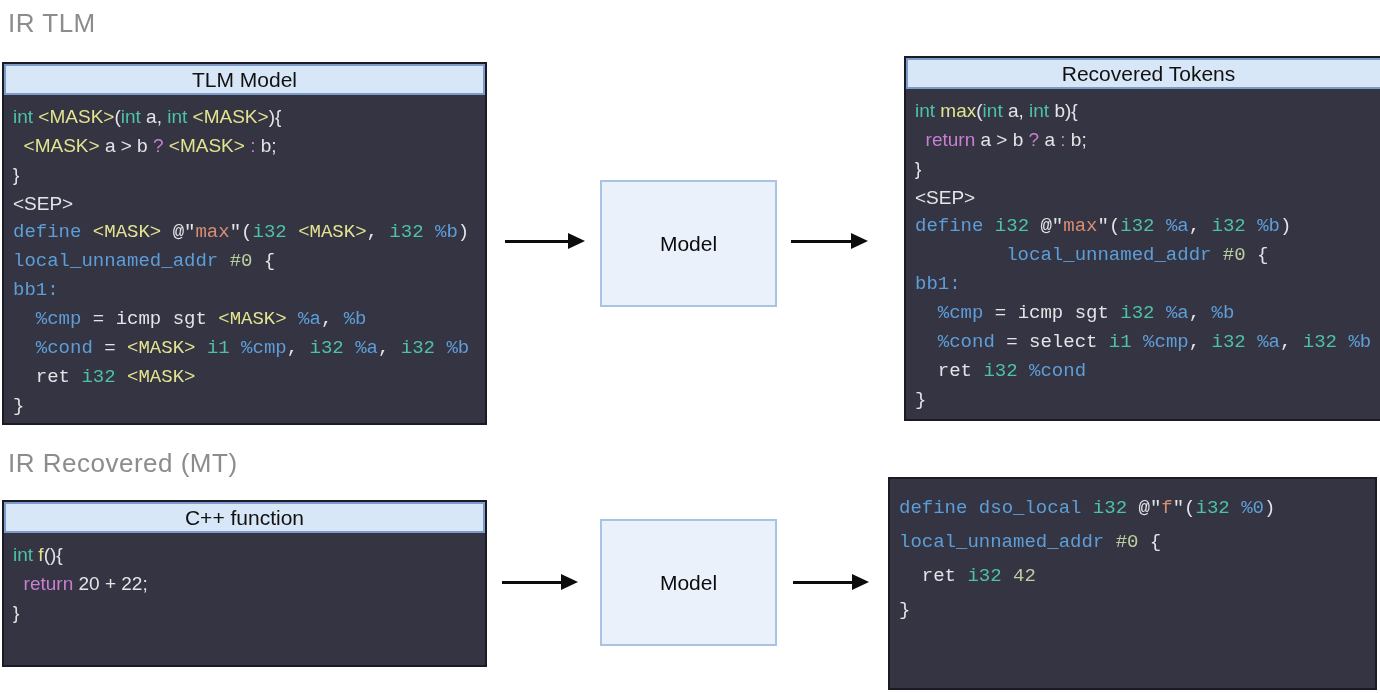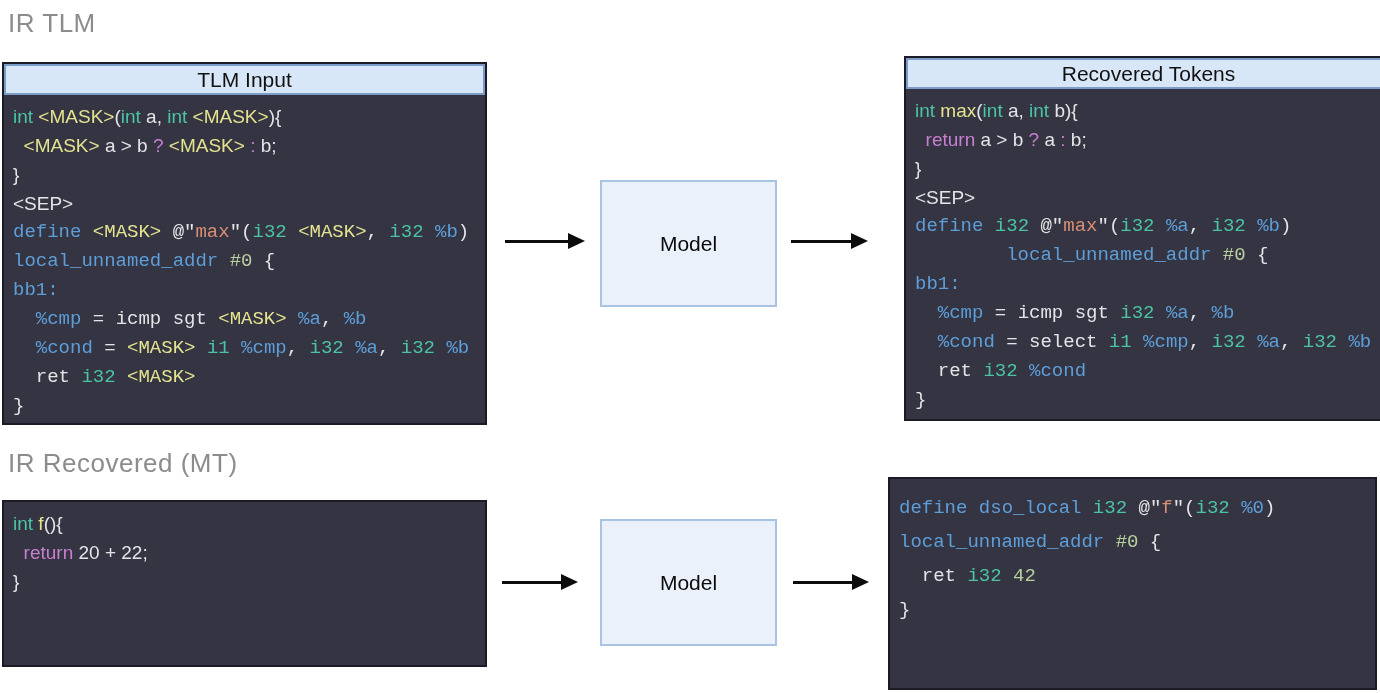--- a/index.html
+++ b/index.html
@@ -76,21 +76,21 @@
     border-bottom: 8px solid transparent;
     border-left: 17px solid #0c0c0c;
   }
 </style>
 </head>
 <body>
 
 <div class="section-label" style="left:8px; top:8px;">IR TLM</div>
 
 <div class="code-box" style="left:2px; top:62px; width:485px; height:363px;">
-  <div class="box-header">TLM Input</div>
+  <div class="box-header">TLM Model</div>
   <div class="code-area"><div class="code-line font-cpp"><span style="color: rgb(76, 195, 165);">int</span><span style="color: rgb(228, 228, 232);"> </span><span style="color: rgb(227, 227, 144);">&lt;MASK&gt;</span><span style="color: rgb(228, 228, 232);">(</span><span style="color: rgb(76, 195, 165);">int</span><span style="color: rgb(228, 228, 232);"> a, </span><span style="color: rgb(76, 195, 165);">int</span><span style="color: rgb(228, 228, 232);"> </span><span style="color: rgb(227, 227, 144);">&lt;MASK&gt;</span><span style="color: rgb(228, 228, 232);">){</span></div><div class="code-line font-cpp"><span style="color: rgb(228, 228, 232);">  </span><span style="color: rgb(227, 227, 144);">&lt;MASK&gt;</span><span style="color: rgb(228, 228, 232);"> a &gt; b </span><span style="color: rgb(201, 127, 208);">?</span><span style="color: rgb(228, 228, 232);"> </span><span style="color: rgb(227, 227, 144);">&lt;MASK&gt;</span><span style="color: rgb(228, 228, 232);"> </span><span style="color: rgb(201, 127, 208);">:</span><span style="color: rgb(228, 228, 232);"> b;</span></div><div class="code-line font-cpp"><span style="color: rgb(228, 228, 232);">}</span></div><div class="code-line font-cpp"><span style="color: rgb(228, 228, 232);">&lt;SEP&gt;</span></div><div class="code-line font-ir"><span style="color: rgb(94, 158, 216);">define</span><span style="color: rgb(228, 228, 232);"> </span><span style="color: rgb(227, 227, 144);">&lt;MASK&gt;</span><span style="color: rgb(228, 228, 232);"> @"</span><span style="color: rgb(217, 143, 115);">max</span><span style="color: rgb(228, 228, 232);">"(</span><span style="color: rgb(76, 195, 165);">i32</span><span style="color: rgb(228, 228, 232);"> </span><span style="color: rgb(227, 227, 144);">&lt;MASK&gt;</span><span style="color: rgb(228, 228, 232);">, </span><span style="color: rgb(76, 195, 165);">i32</span><span style="color: rgb(228, 228, 232);"> </span><span style="color: rgb(94, 158, 216);">%b</span><span style="color: rgb(228, 228, 232);">)</span></div><div class="code-line font-ir"><span style="color: rgb(94, 158, 216);">local_unnamed_addr</span><span style="color: rgb(228, 228, 232);"> </span><span style="color: rgb(186, 207, 159);">#0</span><span style="color: rgb(228, 228, 232);"> {</span></div><div class="code-line font-ir"><span style="color: rgb(94, 158, 216);">bb1:</span></div><div class="code-line font-ir"><span style="color: rgb(228, 228, 232);">  </span><span style="color: rgb(94, 158, 216);">%cmp</span><span style="color: rgb(228, 228, 232);"> = icmp sgt </span><span style="color: rgb(227, 227, 144);">&lt;MASK&gt;</span><span style="color: rgb(228, 228, 232);"> </span><span style="color: rgb(94, 158, 216);">%a</span><span style="color: rgb(228, 228, 232);">, </span><span style="color: rgb(94, 158, 216);">%b</span></div><div class="code-line font-ir"><span style="color: rgb(228, 228, 232);">  </span><span style="color: rgb(94, 158, 216);">%cond</span><span style="color: rgb(228, 228, 232);"> = </span><span style="color: rgb(227, 227, 144);">&lt;MASK&gt;</span><span style="color: rgb(228, 228, 232);"> </span><span style="color: rgb(76, 195, 165);">i1</span><span style="color: rgb(228, 228, 232);"> </span><span style="color: rgb(94, 158, 216);">%cmp</span><span style="color: rgb(228, 228, 232);">, </span><span style="color: rgb(76, 195, 165);">i32</span><span style="color: rgb(228, 228, 232);"> </span><span style="color: rgb(94, 158, 216);">%a</span><span style="color: rgb(228, 228, 232);">, </span><span style="color: rgb(76, 195, 165);">i32</span><span style="color: rgb(228, 228, 232);"> </span><span style="color: rgb(94, 158, 216);">%b</span></div><div class="code-line font-ir"><span style="color: rgb(228, 228, 232);">  ret </span><span style="color: rgb(76, 195, 165);">i32</span><span style="color: rgb(228, 228, 232);"> </span><span style="color: rgb(227, 227, 144);">&lt;MASK&gt;</span></div><div class="code-line font-ir"><span style="color: rgb(228, 228, 232);">}</span></div></div>
 </div>
 
 <div class="arrow" style="left:505px; top:233px; width:80px;">
   <div class="shaft" style="width:66px;"></div>
   <div class="head"></div>
 </div>
 
 <div class="model-box" style="left:600px; top:180px;">
   <span>Model</span>
@@ -102,20 +102,21 @@
 </div>
 
 <div class="code-box" style="left:888px; top:56px; width:489px; height:365px;margin-left:16px;">
   <div class="box-header">Recovered Tokens</div>
   <div class="code-area"><div class="code-line font-cpp"><span style="color: rgb(76, 195, 165);">int</span><span style="color: rgb(228, 228, 232);"> </span><span style="color: rgb(227, 227, 144);">max</span><span style="color: rgb(228, 228, 232);">(</span><span style="color: rgb(76, 195, 165);">int</span><span style="color: rgb(228, 228, 232);"> a, </span><span style="color: rgb(76, 195, 165);">int</span><span style="color: rgb(228, 228, 232);"> b){</span></div><div class="code-line font-cpp"><span style="color: rgb(228, 228, 232);">  </span><span style="color: rgb(201, 127, 208);">return</span><span style="color: rgb(228, 228, 232);"> a &gt; b </span><span style="color: rgb(201, 127, 208);">?</span><span style="color: rgb(228, 228, 232);"> a </span><span style="color: rgb(201, 127, 208);">:</span><span style="color: rgb(228, 228, 232);"> b;</span></div><div class="code-line font-cpp"><span style="color: rgb(228, 228, 232);">}</span></div><div class="code-line font-cpp"><span style="color: rgb(228, 228, 232);">&lt;SEP&gt;</span></div><div class="code-line font-ir"><span style="color: rgb(94, 158, 216);">define</span><span style="color: rgb(228, 228, 232);"> </span><span style="color: rgb(76, 195, 165);">i32</span><span style="color: rgb(228, 228, 232);"> @"</span><span style="color: rgb(217, 143, 115);">max</span><span style="color: rgb(228, 228, 232);">"(</span><span style="color: rgb(76, 195, 165);">i32</span><span style="color: rgb(228, 228, 232);"> </span><span style="color: rgb(94, 158, 216);">%a</span><span style="color: rgb(228, 228, 232);">, </span><span style="color: rgb(76, 195, 165);">i32</span><span style="color: rgb(228, 228, 232);"> </span><span style="color: rgb(94, 158, 216);">%b</span><span style="color: rgb(228, 228, 232);">)</span></div><div class="code-line font-ir"><span style="color: rgb(228, 228, 232);">        </span><span style="color: rgb(94, 158, 216);">local_unnamed_addr</span><span style="color: rgb(228, 228, 232);"> </span><span style="color: rgb(186, 207, 159);">#0</span><span style="color: rgb(228, 228, 232);"> {</span></div><div class="code-line font-ir"><span style="color: rgb(94, 158, 216);">bb1:</span></div><div class="code-line font-ir"><span style="color: rgb(228, 228, 232);">  </span><span style="color: rgb(94, 158, 216);">%cmp</span><span style="color: rgb(228, 228, 232);"> = icmp sgt </span><span style="color: rgb(76, 195, 165);">i32</span><span style="color: rgb(228, 228, 232);"> </span><span style="color: rgb(94, 158, 216);">%a</span><span style="color: rgb(228, 228, 232);">, </span><span style="color: rgb(94, 158, 216);">%b</span></div><div class="code-line font-ir"><span style="color: rgb(228, 228, 232);">  </span><span style="color: rgb(94, 158, 216);">%cond</span><span style="color: rgb(228, 228, 232);"> = select </span><span style="color: rgb(76, 195, 165);">i1</span><span style="color: rgb(228, 228, 232);"> </span><span style="color: rgb(94, 158, 216);">%cmp</span><span style="color: rgb(228, 228, 232);">, </span><span style="color: rgb(76, 195, 165);">i32</span><span style="color: rgb(228, 228, 232);"> </span><span style="color: rgb(94, 158, 216);">%a</span><span style="color: rgb(228, 228, 232);">, </span><span style="color: rgb(76, 195, 165);">i32</span><span style="color: rgb(228, 228, 232);"> </span><span style="color: rgb(94, 158, 216);">%b</span></div><div class="code-line font-ir"><span style="color: rgb(228, 228, 232);">  ret </span><span style="color: rgb(76, 195, 165);">i32</span><span style="color: rgb(228, 228, 232);"> </span><span style="color: rgb(94, 158, 216);">%cond</span></div><div class="code-line font-ir"><span style="color: rgb(228, 228, 232);">}</span></div></div>
 </div>
 
 <div class="section-label" style="left:8px; top:448px;">IR Recovered (MT)</div>
 
 <div class="code-box" style="left:2px; top:500px; width:485px; height:167px;">
+  <div class="box-header">C++ function</div>
   <div class="code-area"><div class="code-line font-cpp"><span style="color: rgb(76, 195, 165);">int</span><span style="color: rgb(228, 228, 232);"> </span><span style="color: rgb(227, 227, 144);">f</span><span style="color: rgb(228, 228, 232);">(){</span></div><div class="code-line font-cpp"><span style="color: rgb(228, 228, 232);">  </span><span style="color: rgb(201, 127, 208);">return</span><span style="color: rgb(228, 228, 232);"> 20 + 22;</span></div><div class="code-line font-cpp"><span style="color: rgb(228, 228, 232);">}</span></div></div>
 </div>
 
 <div class="arrow" style="left:502px; top:574px; width:76px;">
   <div class="shaft" style="width:62px;"></div>
   <div class="head"></div>
 </div>
 
 <div class="model-box" style="left:600px; top:519px;">
   <span>Model</span>

